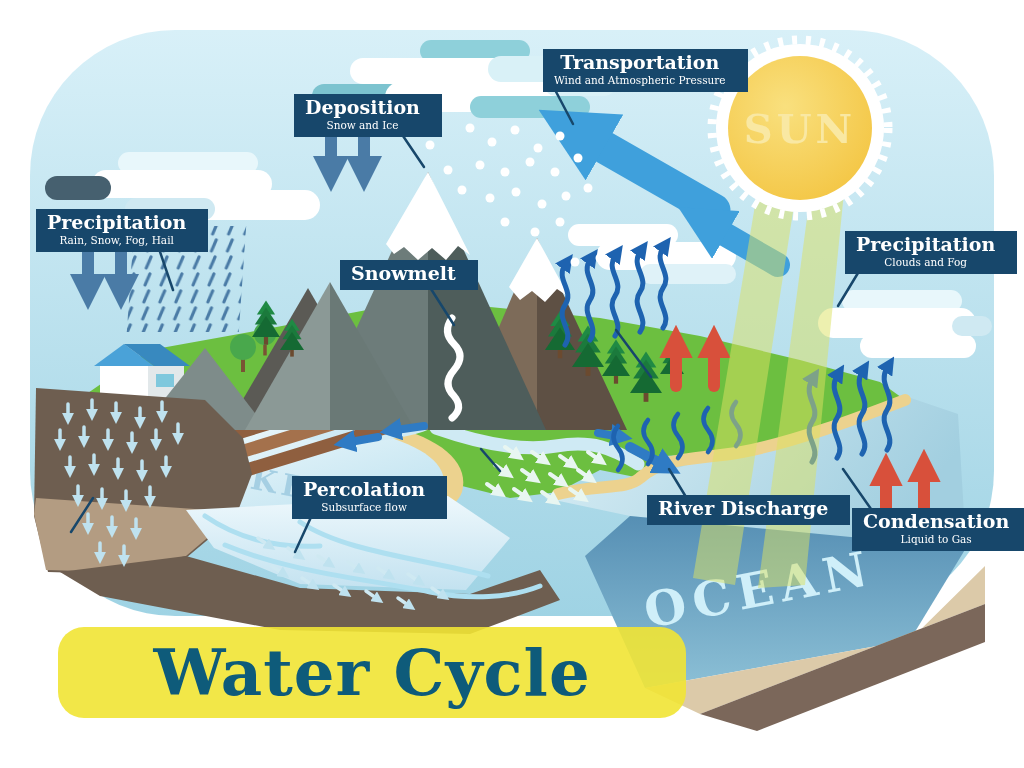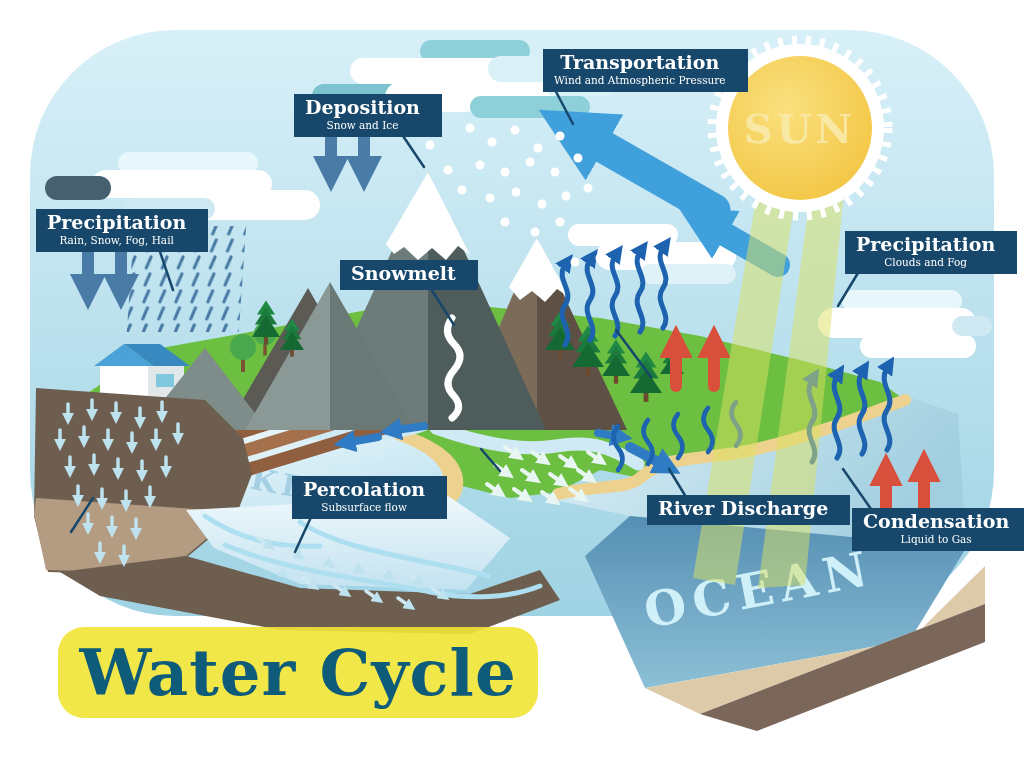--- a/index.html
+++ b/index.html
@@ -3,21 +3,21 @@
 <meta charset="utf-8">
 <style>
   html,body{margin:0;padding:0;background:#fff;}
   .scene{position:relative;width:1024px;height:768px;background:#fff;overflow:hidden;
          font-family:"DejaVu Serif","Liberation Serif",serif;}
   .scene svg{position:absolute;left:0;top:0;}
   .label{position:absolute;background:#17476B;color:#fff;text-align:center;
          padding:4px 22px 6px 11px;z-index:20;}
   .label .t{font-size:19px;font-weight:bold;line-height:1.05;white-space:nowrap;}
   .label .s{font-size:10.5px;font-weight:normal;line-height:1.1;margin-top:2px;white-space:nowrap;}
-  .badge{position:absolute;left:58px;top:627px;width:480px;height:91px;
+  .badge{position:absolute;left:58px;top:627px;width:628px;height:91px;
          background:rgba(241,228,52,0.9);border-radius:26px;z-index:30;
          display:flex;align-items:center;justify-content:center;}
   .badge .bt{font-size:64px;font-weight:bold;color:#0E5B7A;letter-spacing:1px;}
   svg text{font-family:"DejaVu Serif","Liberation Serif",serif;font-weight:bold;}
 </style>
 </head>
 <body>
 
 <div class="scene">
 

